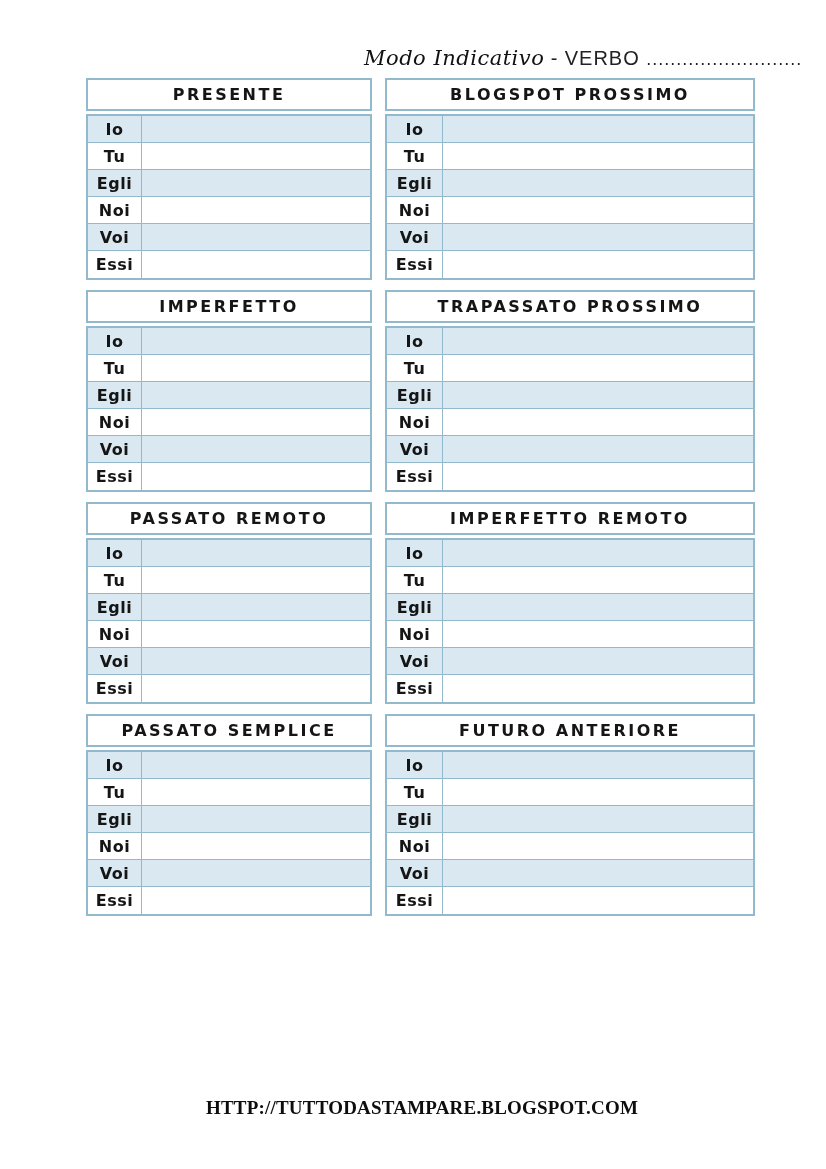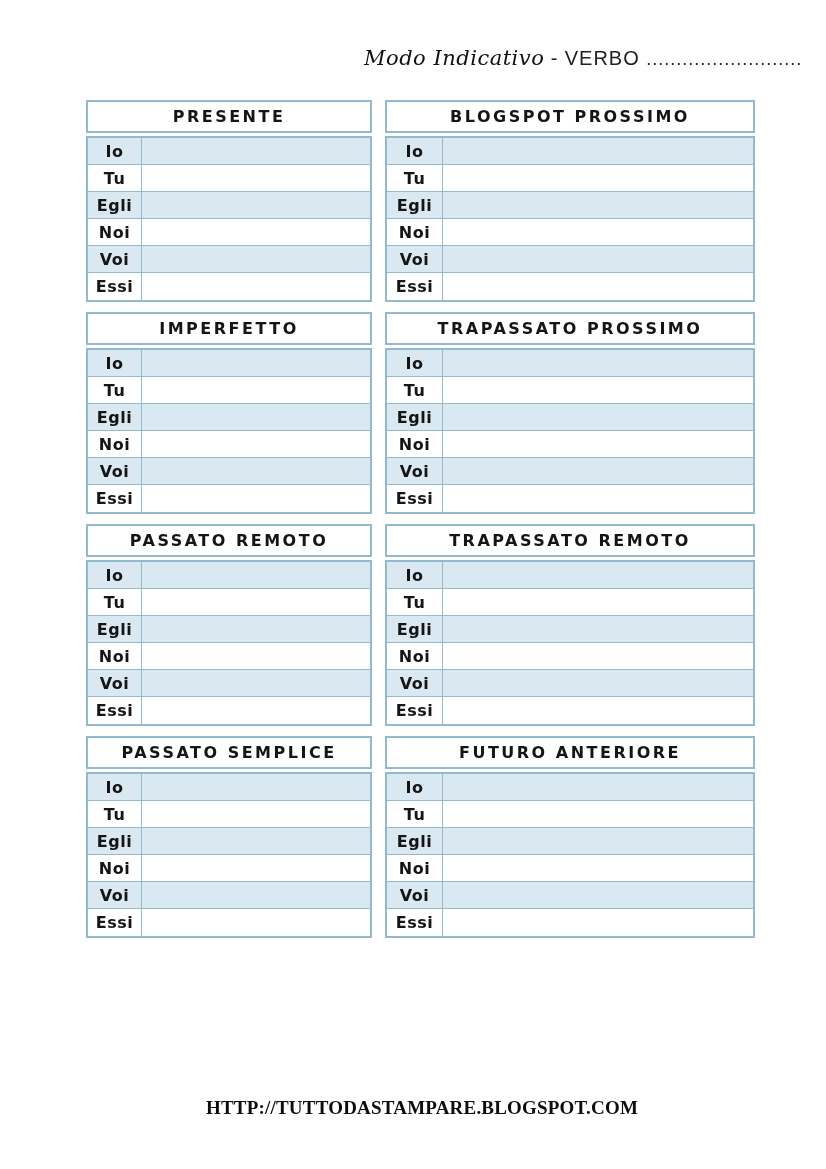--- a/index.html
+++ b/index.html
@@ -43,21 +43,21 @@
   }
   .title-dots {
     font-family: "Liberation Sans", sans-serif;
     font-size: 18px;
     letter-spacing: 1px;
     color: #222;
   }
   
   .conj-grid {
     position: absolute;
-    top: 100px;
+    top: 78px;
     left: 86px;
     display: grid;
     grid-template-columns: 286px 370px;
     column-gap: 13px;
     row-gap: 10px;
   }
   .conj-table { width: 100%; }
   .t-header {
     height: 33px;
     border: 2px solid var(--table_border);
@@ -269,21 +269,21 @@
           <div class="a-cell"></div>
         </div>
         <div class="row">
           <div class="p-cell">Essi</div>
           <div class="a-cell"></div>
         </div>
       </div>
     </section>
 
     <section class="conj-table wide">
-      <div class="t-header">TRAPASSATO REMOTO</div>
+      <div class="t-header">IMPERFETTO REMOTO</div>
       <div class="t-body">
         <div class="row blue">
           <div class="p-cell">Io</div>
           <div class="a-cell"></div>
         </div>
         <div class="row">
           <div class="p-cell">Tu</div>
           <div class="a-cell"></div>
         </div>
         <div class="row blue">

